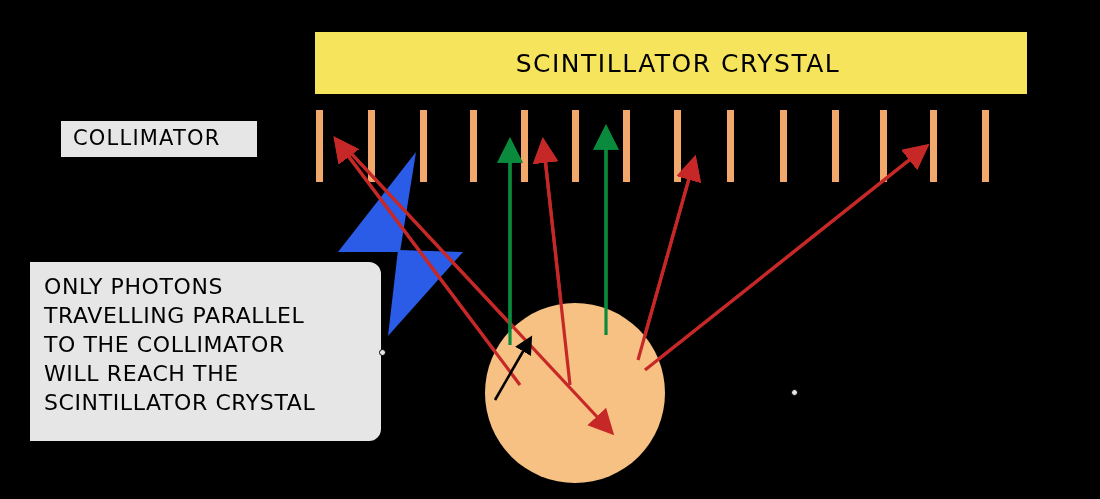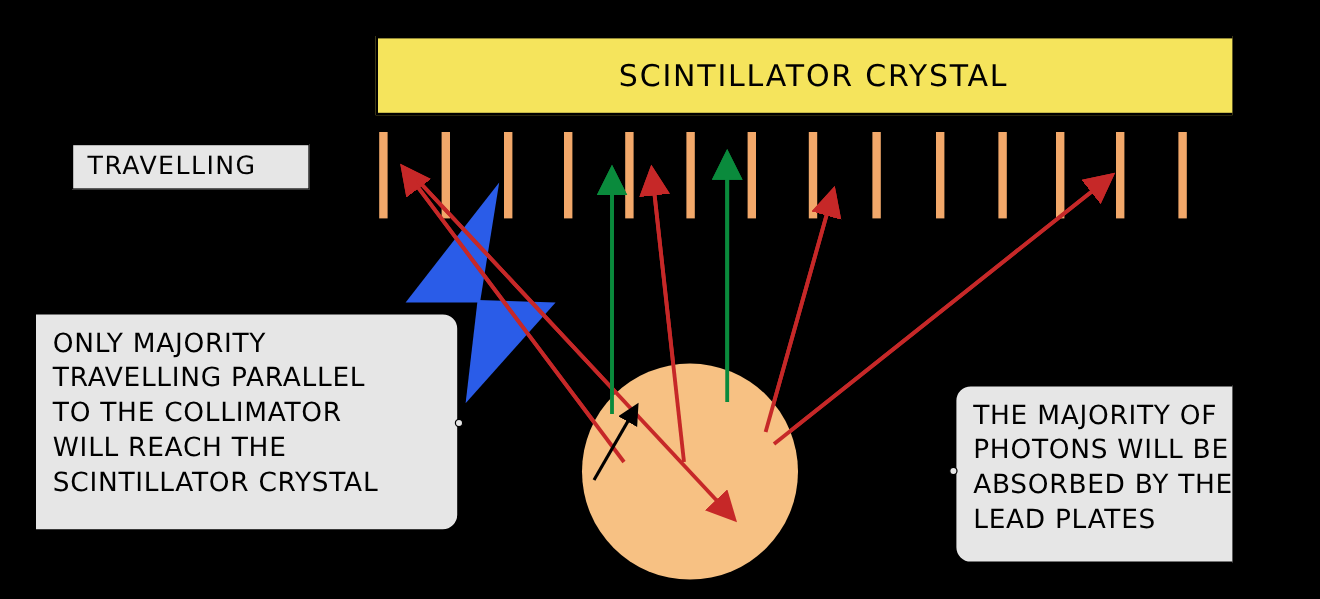--- a/index.html
+++ b/index.html
@@ -164,28 +164,24 @@
         <line x1="510" y1="345" x2="510" y2="158" stroke="#0a8a3c" stroke-width="3.2" marker-end="url(#arrow-green)"></line>
         <line x1="606" y1="335" x2="606" y2="145" stroke="#0a8a3c" stroke-width="3.2" marker-end="url(#arrow-green)"></line>
       </g>
     <line id="black-ray" stroke="#000000" stroke-width="2.6" marker-end="url(#arrow-black)" x1="495" y1="400" x2="525" y2="348"></line>
   </svg>
 
   <div class="crystal">
     <span class="crystal-label">SCINTILLATOR CRYSTAL</span>
   </div>
 
-  <div class="callout callout-collimator">TRAVELLING</div>
+  <div class="callout callout-collimator">COLLIMATOR</div>
 
-  <div class="callout callout-left">ONLY MAJORITY
+  <div class="callout callout-left">ONLY PHOTONS
 TRAVELLING PARALLEL
 TO THE COLLIMATOR
 WILL REACH THE
 SCINTILLATOR CRYSTAL</div>
   <div class="connector-dot dot-left"></div>
 
-  <div class="callout callout-right">THE MAJORITY OF
-PHOTONS WILL BE
-ABSORBED BY THE
-LEAD PLATES</div>
   <div class="connector-dot dot-right"></div>
 
 </div>
 
 </body></html>

